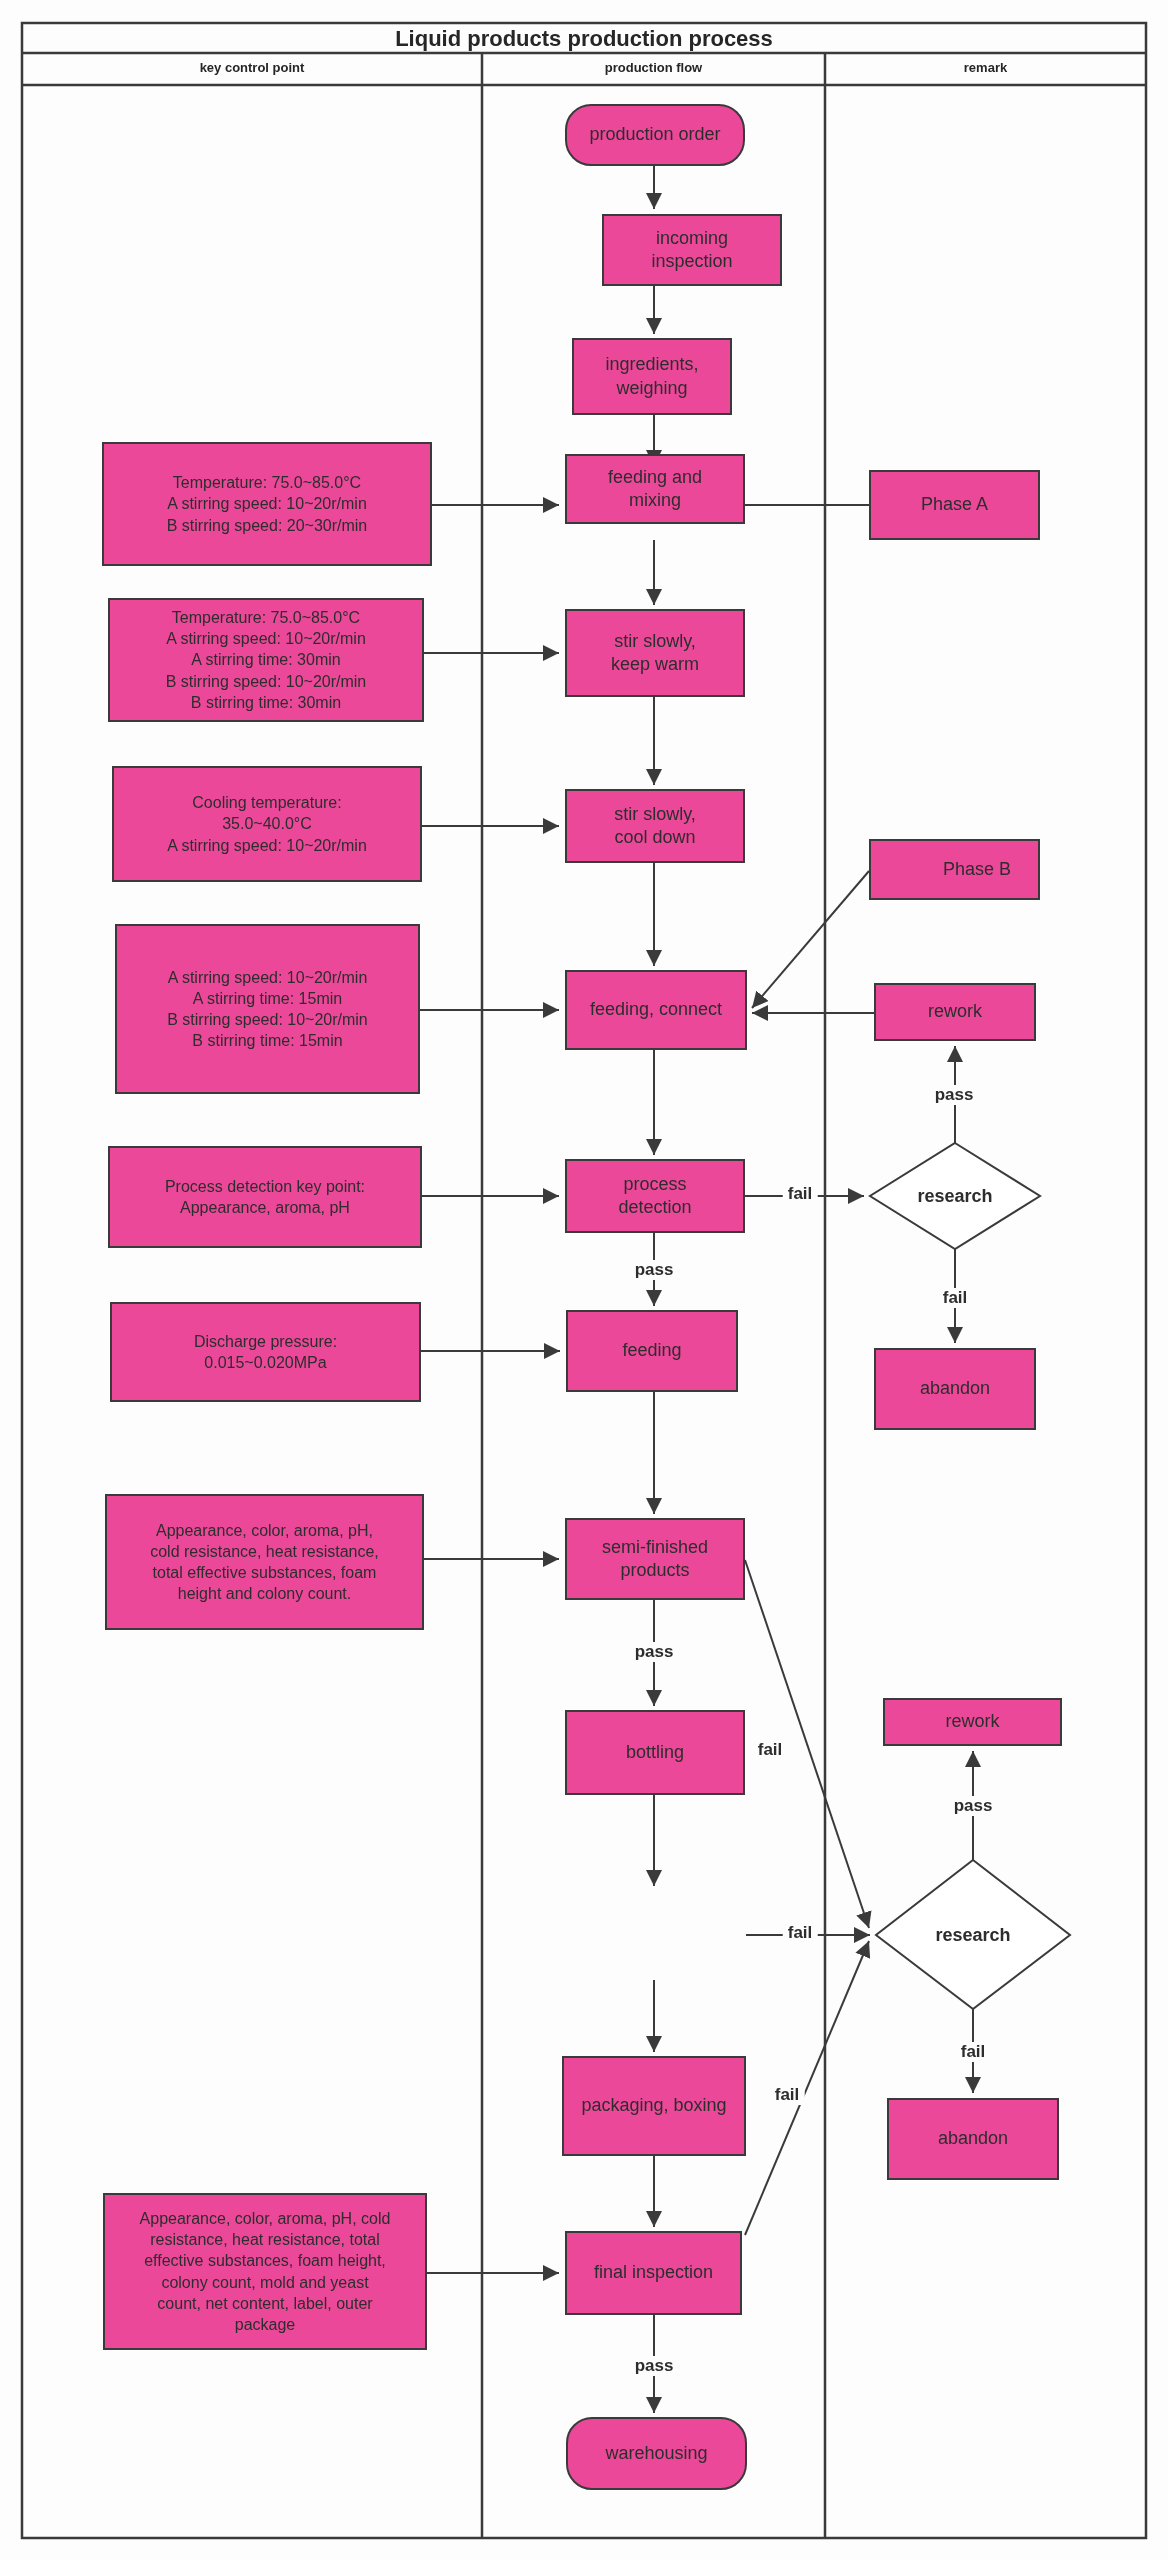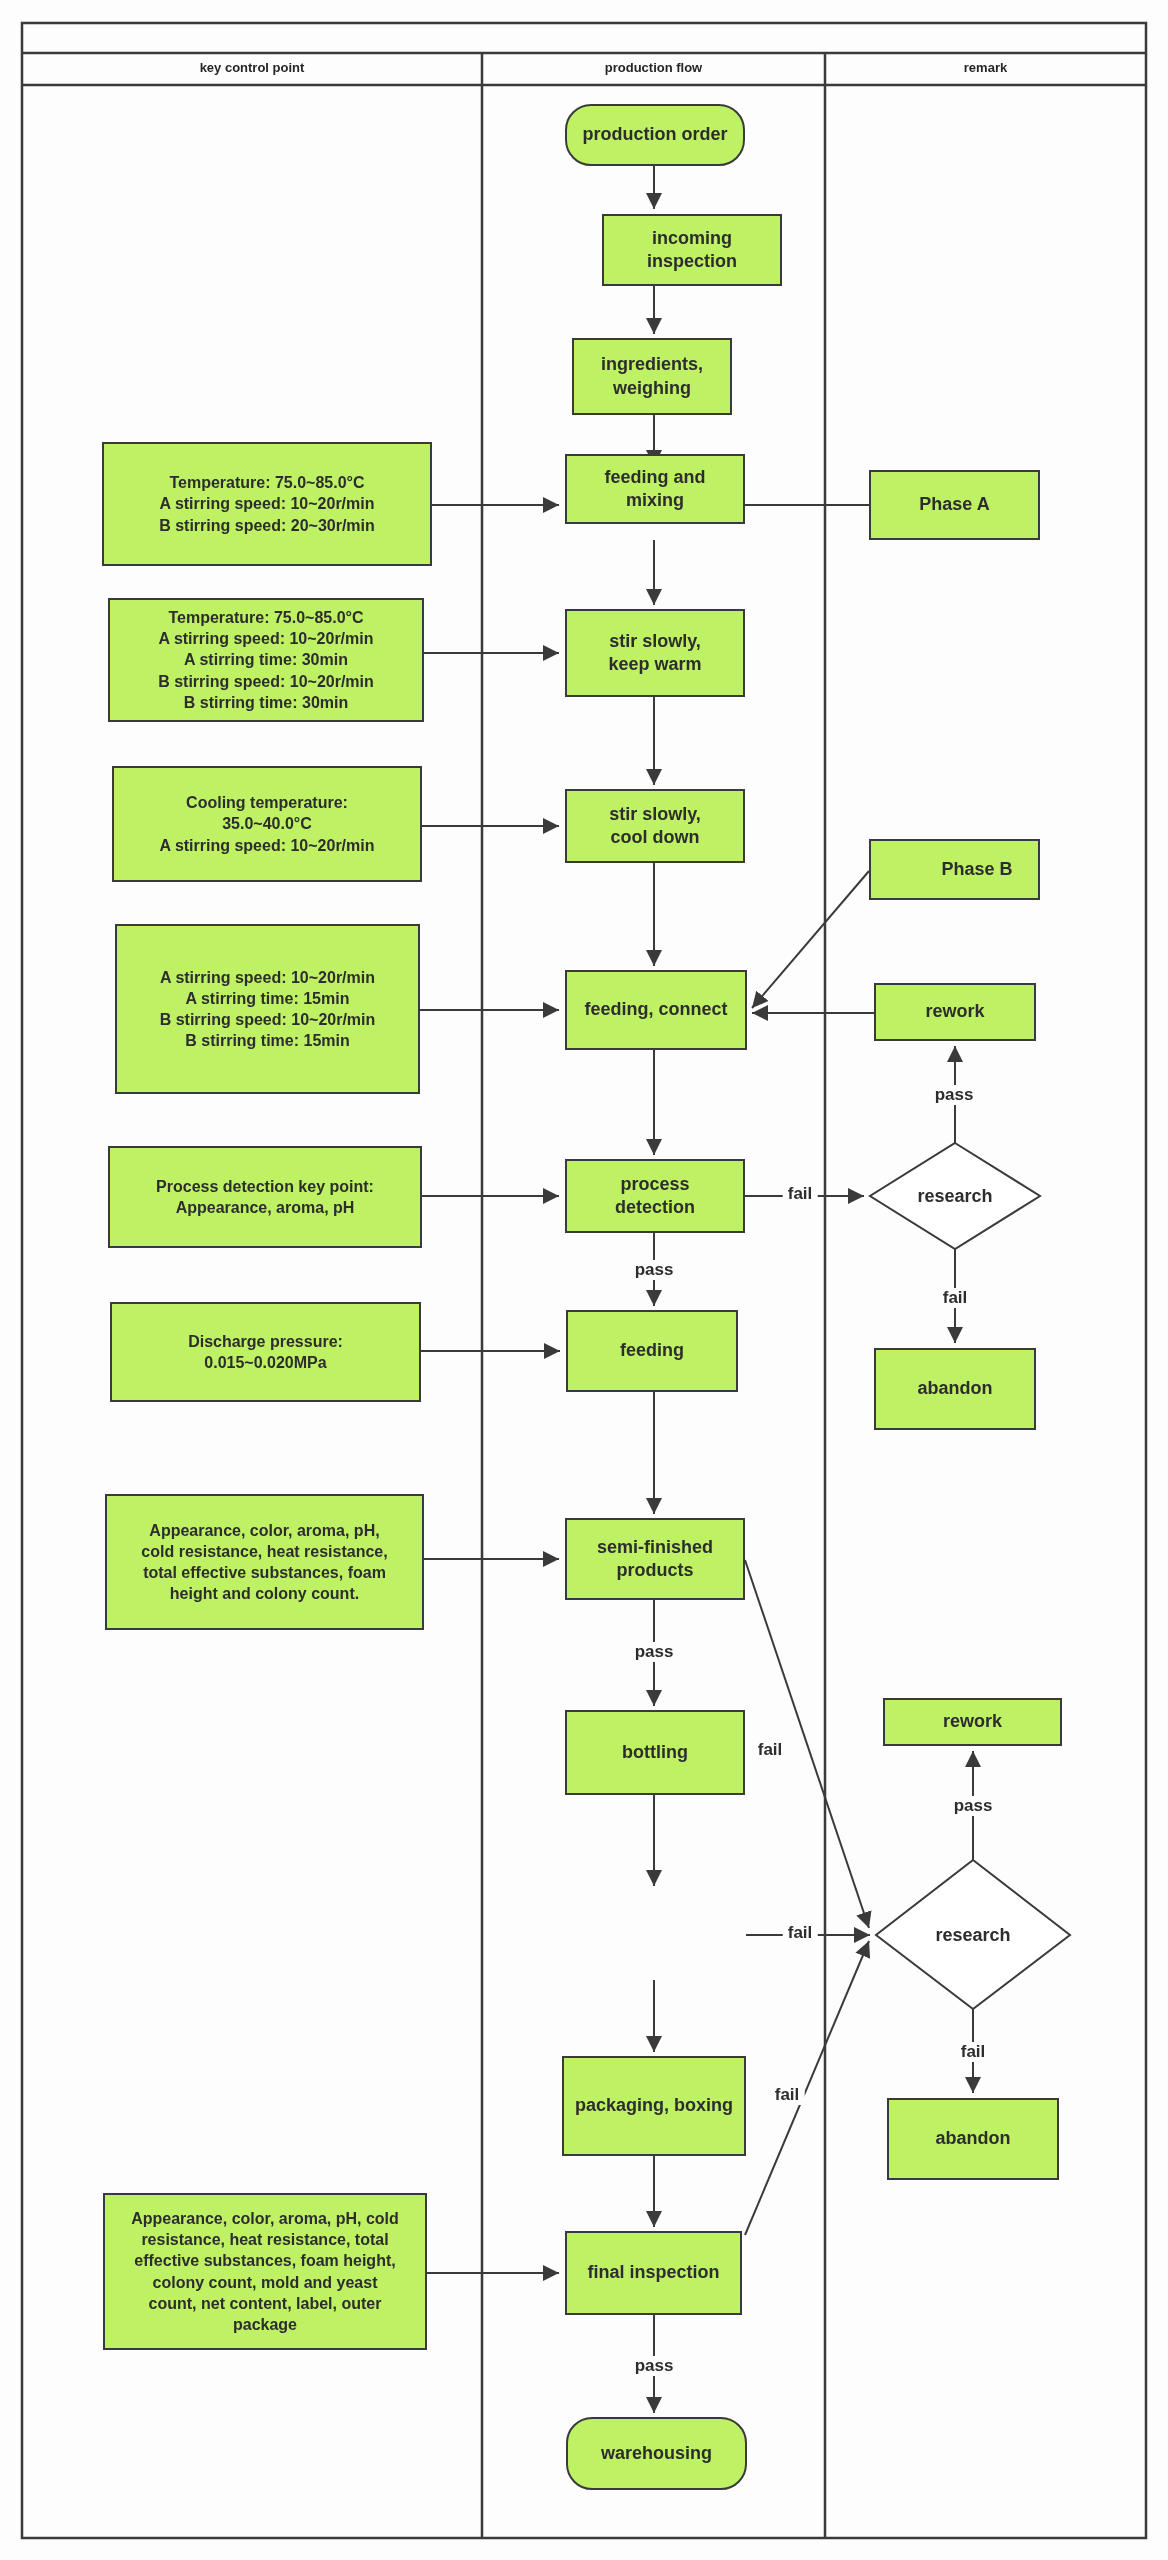--- a/index.html
+++ b/index.html
@@ -5,23 +5,23 @@
   html,body{margin:0;padding:0;background:#fdfdfd;}
   .canvas{
     position:relative;width:1168px;height:2560px;background:#fdfdfd;overflow:hidden;
     font-family:"Liberation Sans","DejaVu Sans",sans-serif;color:#2d2d2d;
   }
   svg.wires{position:absolute;left:0;top:0;z-index:1;}
   .hd{position:absolute;z-index:2;font-weight:bold;text-align:center;color:#262626;}
   .title{left:22px;top:23px;width:1124px;height:30px;line-height:31px;font-size:22px;}
   .colhd{top:52px;height:31px;line-height:31px;font-size:13px;}
   .n{
-    position:absolute;box-sizing:border-box;border:2px solid #3a3a3a;background:#bef264;
+    position:absolute;box-sizing:border-box;border:2px solid #3a3a3a;background:#ec4899;
     display:flex;align-items:center;justify-content:center;text-align:center;
-    font-weight:bold;white-space:pre-line;z-index:2;color:#2d2d2d;line-height:1.3;
+    font-weight:normal;white-space:pre-line;z-index:2;color:#2d2d2d;line-height:1.3;
   }
   .flowN{font-size:18px;}
   .keyN{font-size:16px;line-height:1.32;padding:2px 6px;}
   .remN{font-size:18px;}
   .term{border-radius:26px;}
   .lbl{
     position:absolute;transform:translate(-50%,-50%);background:#fdfdfd;padding:0 5px;
     font-weight:bold;font-size:17px;z-index:3;color:#2d2d2d;white-space:nowrap;
   }
   .dmlbl{
@@ -86,20 +86,21 @@
       <line x1="973" y1="1860" x2="973" y2="1751" marker-end="url(#arr)"></line>
       <line x1="973" y1="2009" x2="973" y2="2093" marker-end="url(#arr)"></line>
     </g>
 
     <g stroke="#3a3a3a" stroke-width="2" fill="#ffffff">
       <polygon points="955,1143 1040,1196 955,1249 870,1196"></polygon>
       <polygon points="973,1860 1070,1935 973,2009 876,1935"></polygon>
     </g>
   </svg>
 
+  <div class="hd title">Liquid products production process</div>
   <div class="hd colhd" style="left:22px;width:460px;">key control point</div>
   <div class="hd colhd" style="left:482px;width:343px;">production flow</div>
   <div class="hd colhd" style="left:825px;width:321px;">remark</div>
 
   <div class="n flowN term" style="left:565px;top:104px;width:180px;height:62px;">production order</div>
   <div class="n flowN" style="left:565px;top:214px;width:180px;height:72px;margin-left:37px;">incoming
 inspection</div>
   <div class="n flowN" style="left:572px;top:338px;width:160px;height:77px;">ingredients,
 weighing</div>
   <div class="n flowN" style="left:565px;top:454px;width:180px;height:70px;">feeding and

